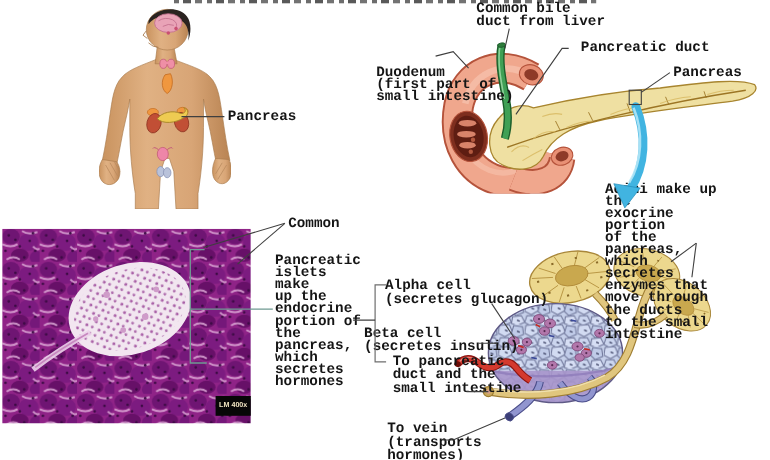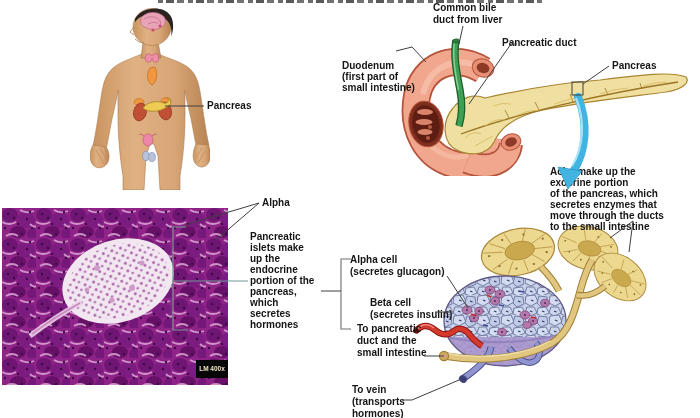--- a/index.html
+++ b/index.html
@@ -1,19 +1,19 @@
 <!DOCTYPE html>
 <html><head>
 <meta charset="utf-8">
 <style>
   html,body{margin:0;padding:0;}
   body{width:700px;height:418px;position:relative;background:#ffffff;overflow:hidden;
        font-family:"Liberation Sans",sans-serif;}
-  .lbl{position:absolute;font-weight:bold;font-size:10px;line-height:12px;color:#151515;
-       white-space:pre-line;}
+  .lbl{position:absolute;font-weight:bold;font-size:13px;line-height:12px;color:#151515;
+       white-space:pre-line;font-family:Liberation Mono, monospace;}
   .lbl.tight{line-height:11px;}
   .abs{position:absolute;}
   #overlay{position:absolute;left:0;top:0;pointer-events:none;z-index:30;}
   svg{display:block;}
   .ln{stroke:#3f3f3f;stroke-width:1;fill:none;}
   .lngray{stroke:#6e6e6e;stroke-width:1.1;fill:none;}
   .lnteal{stroke:#6f9a92;stroke-width:1.2;fill:none;}
   .ac-o{fill:#ecd88e;stroke:#a9873a;stroke-width:1.2;}
   .ac-i{fill:#c9a84e;stroke:#b08a38;stroke-width:.8;}
   .ac-s{stroke:#b69441;stroke-width:.8;fill:none;}
@@ -309,41 +309,41 @@
     <polyline class="lnteal" points="186,227 173,227 173,330 188,330"></polyline>
     <polyline class="lnteal" points="173,281 248,281"></polyline>
   </g>
 </svg>
 
 <div class="lbl" style="left:433px;top:2px">Common bile
 duct from liver</div>
 <div class="lbl tight" style="left:342px;top:60px">Duodenum
 (first part of
 small intestine)</div>
-<div class="lbl" style="left:502px;top:37px">Pancreatic duct</div>
+<div class="lbl" style="left:528px;top:37px">Pancreatic duct</div>
 <div class="lbl" style="left:612px;top:60px">Pancreas</div>
 <div class="lbl tight" style="left:550px;top:166px;width:114px">Acini make up the
 exocrine portion
 of the pancreas, which
 secretes enzymes that
 move through the ducts
 to the small intestine</div>
 <div class="lbl" style="left:207px;top:100px">Pancreas</div>
-<div class="lbl" style="left:262px;top:197px">Alpha</div>
+<div class="lbl" style="left:262px;top:197px">Common</div>
 <div class="lbl tight" style="left:250px;top:231px;width:78px">Pancreatic
 islets make
 up the
 endocrine
 portion of the
 pancreas,
 which
 secretes
 hormones</div>
 <div class="lbl" style="left:350px;top:254px">Alpha cell
 (secretes glucagon)</div>
-<div class="lbl" style="left:370px;top:297px">Beta cell
+<div class="lbl" style="left:331px;top:297px">Beta cell
 (secretes insulin)</div>
 <div class="lbl" style="left:357px;top:323px">To pancreatic
 duct and the
 small intestine</div>
 <div class="lbl" style="left:352px;top:384px">To vein
 (transports
 hormones)</div>
 
 </body></html>

